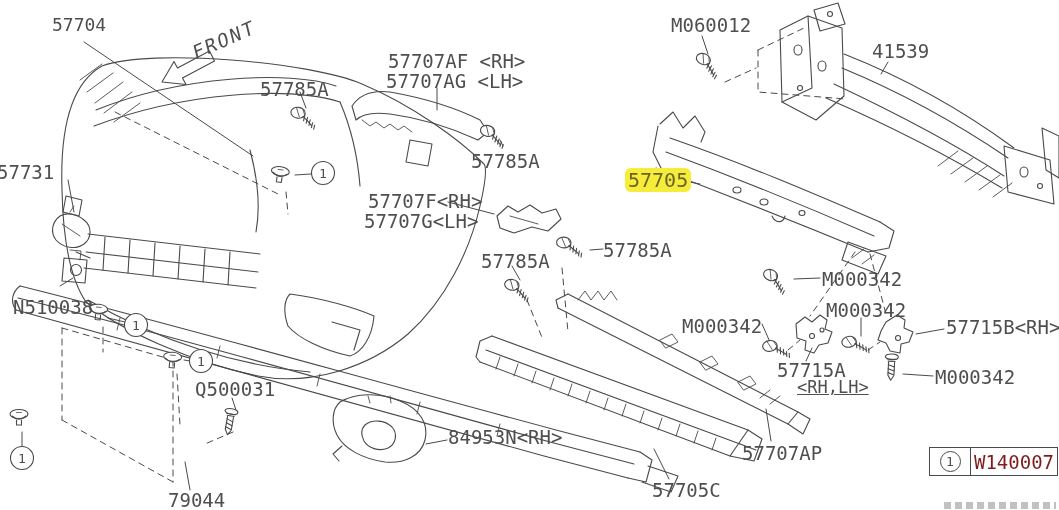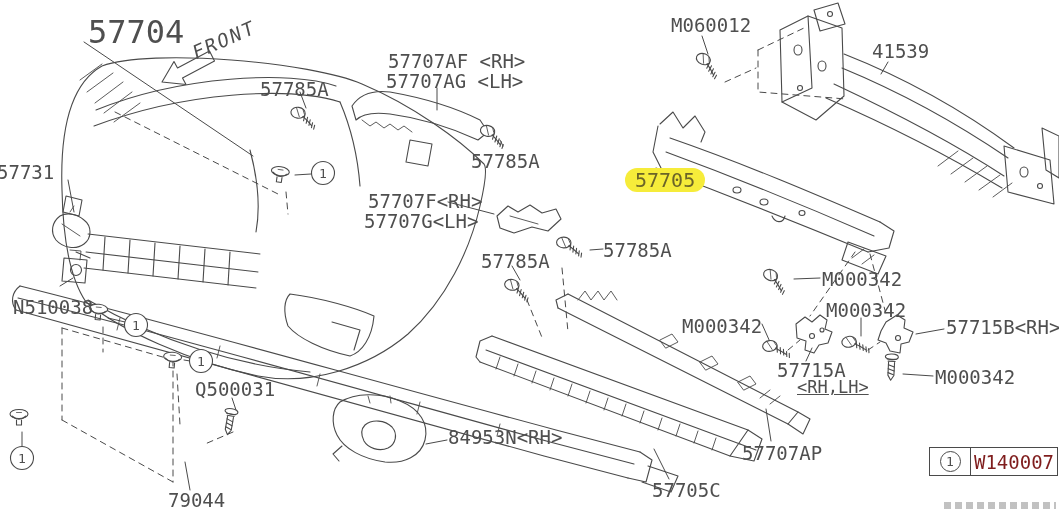--- a/index.html
+++ b/index.html
@@ -1,23 +1,23 @@
 <!DOCTYPE html>
 <html><head>
 <meta charset="utf-8">
 <style>
   html,body{margin:0;padding:0;background:#fff;}
   #stage{position:relative;width:1059px;height:510px;background:#ffffff;overflow:hidden;
          font-family:"DejaVu Sans Mono","Liberation Mono",monospace;}
   #lineart{position:absolute;left:0;top:0;}
   .lbl{position:absolute;font-size:19px;color:#4f4f4f;white-space:nowrap;line-height:1.05;
        font-family:"DejaVu Sans Mono","Liberation Mono",monospace;}
-  .lbl-xl{font-size:32px;margin-left:36px;}
+  .lbl-xl{font-size:18px;}
   .lbl-sm{font-size:17px;text-decoration:underline;}
-  .hl{background:#f6ec3a;color:#6b6428;padding:0 10px;border-radius:12px;font-size:20px;}
+  .hl{background:#f6ec3a;color:#6b6428;padding:0 3px;border-radius:6px;font-size:20px;}
   .front{transform:rotate(-24deg) skewX(-10deg);transform-origin:left bottom;letter-spacing:2px;}
   .legend{position:absolute;left:929px;top:447px;width:127px;height:27px;border:1.5px solid #4a4a4a;
           display:flex;align-items:stretch;background:#fff;}
   .legend .cell1{width:40px;border-right:1.5px solid #4a4a4a;display:flex;align-items:center;justify-content:center;}
   .legend .circ{width:19px;height:19px;border:1.3px solid #4a4a4a;border-radius:50%;font-size:13px;color:#4f4f4f;
           display:flex;align-items:center;justify-content:center;}
   .legend .cell2{flex:1;display:flex;align-items:center;justify-content:center;font-size:19px;color:#7f1d1d;}
   .clipped-code{position:absolute;left:944px;top:502px;width:112px;height:7px;opacity:.55;
           background:repeating-linear-gradient(90deg,#8f8f8f 0 7px,transparent 7px 11px);}
 </style>

